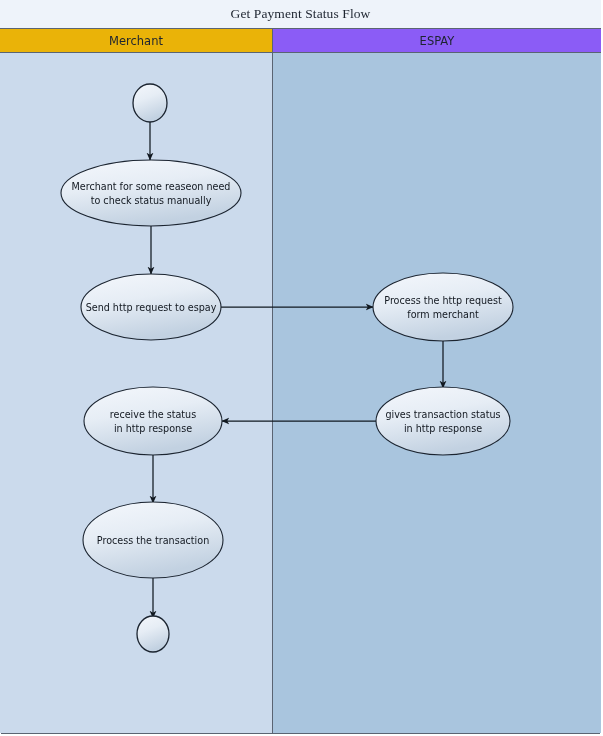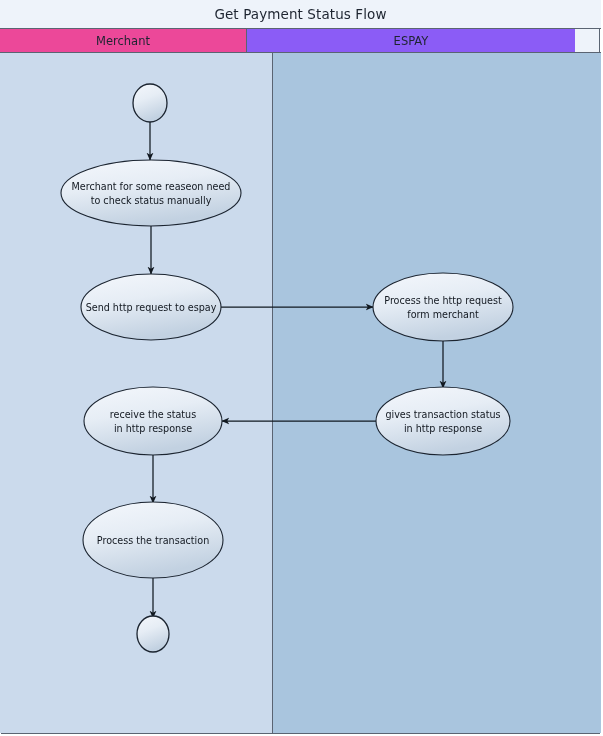--- a/index.html
+++ b/index.html
@@ -31,20 +31,21 @@
     left: 0;
     top: 0;
     width: 601px;
     height: 29px;
     background: #eef3fa;
     border-bottom: 1px solid #5a6472;
     box-sizing: border-box;
     display: flex;
     align-items: center;
     justify-content: center;
+    font-family: Liberation Serif, serif;
   }
   .title-text {
     font-size: 13.5px;
     color: #1d2430;
     letter-spacing: .1px;
   }
   
   .lane-header-row {
     position: absolute;
     left: 0;
@@ -58,22 +59,22 @@
   .lane-header {
     display: flex;
     align-items: center;
     justify-content: center;
     font-size: 11.5px;
     color: #1d2430;
     box-sizing: border-box;
     height: 100%;
   }
   .lane-header.merchant {
-    width: 247px;
-    background: #ec4899;
+    width: 273px;
+    background: #eab308;
     border-right: 1px solid #5a6472;
   }
   .lane-header.espay {
     width: 328px;
     background: #8b5cf6;
   }
   
   .lane-body-row {
     position: absolute;
     left: 0;

